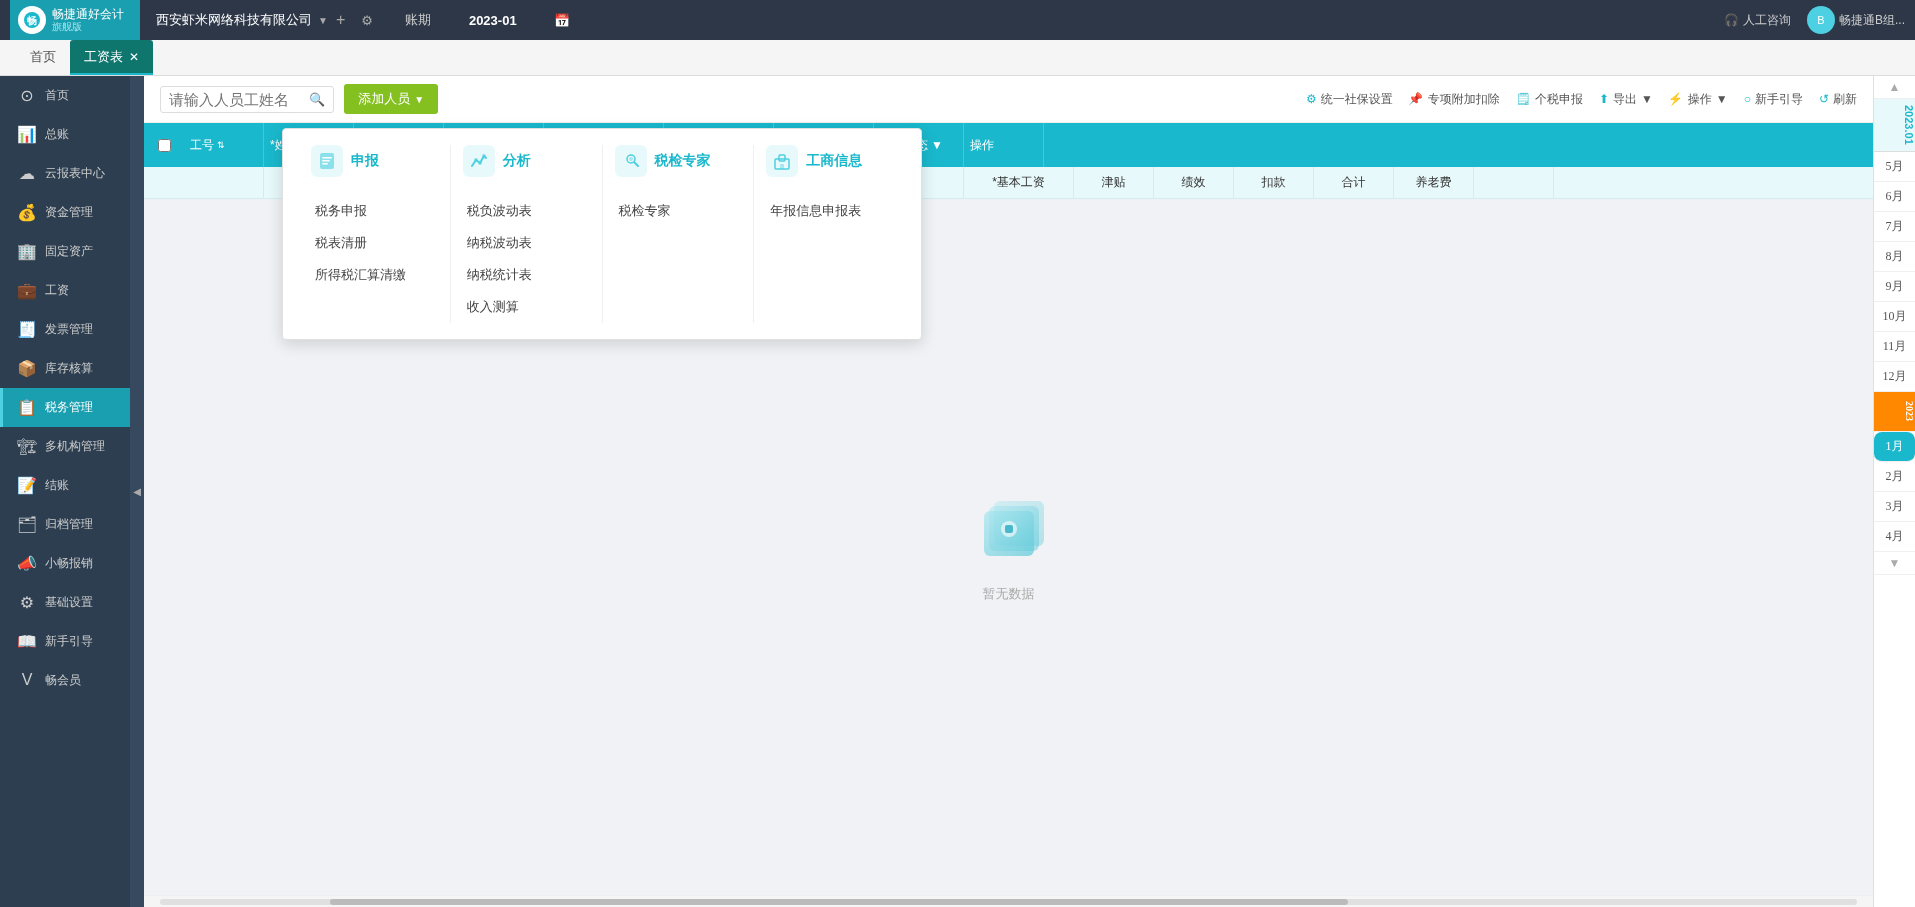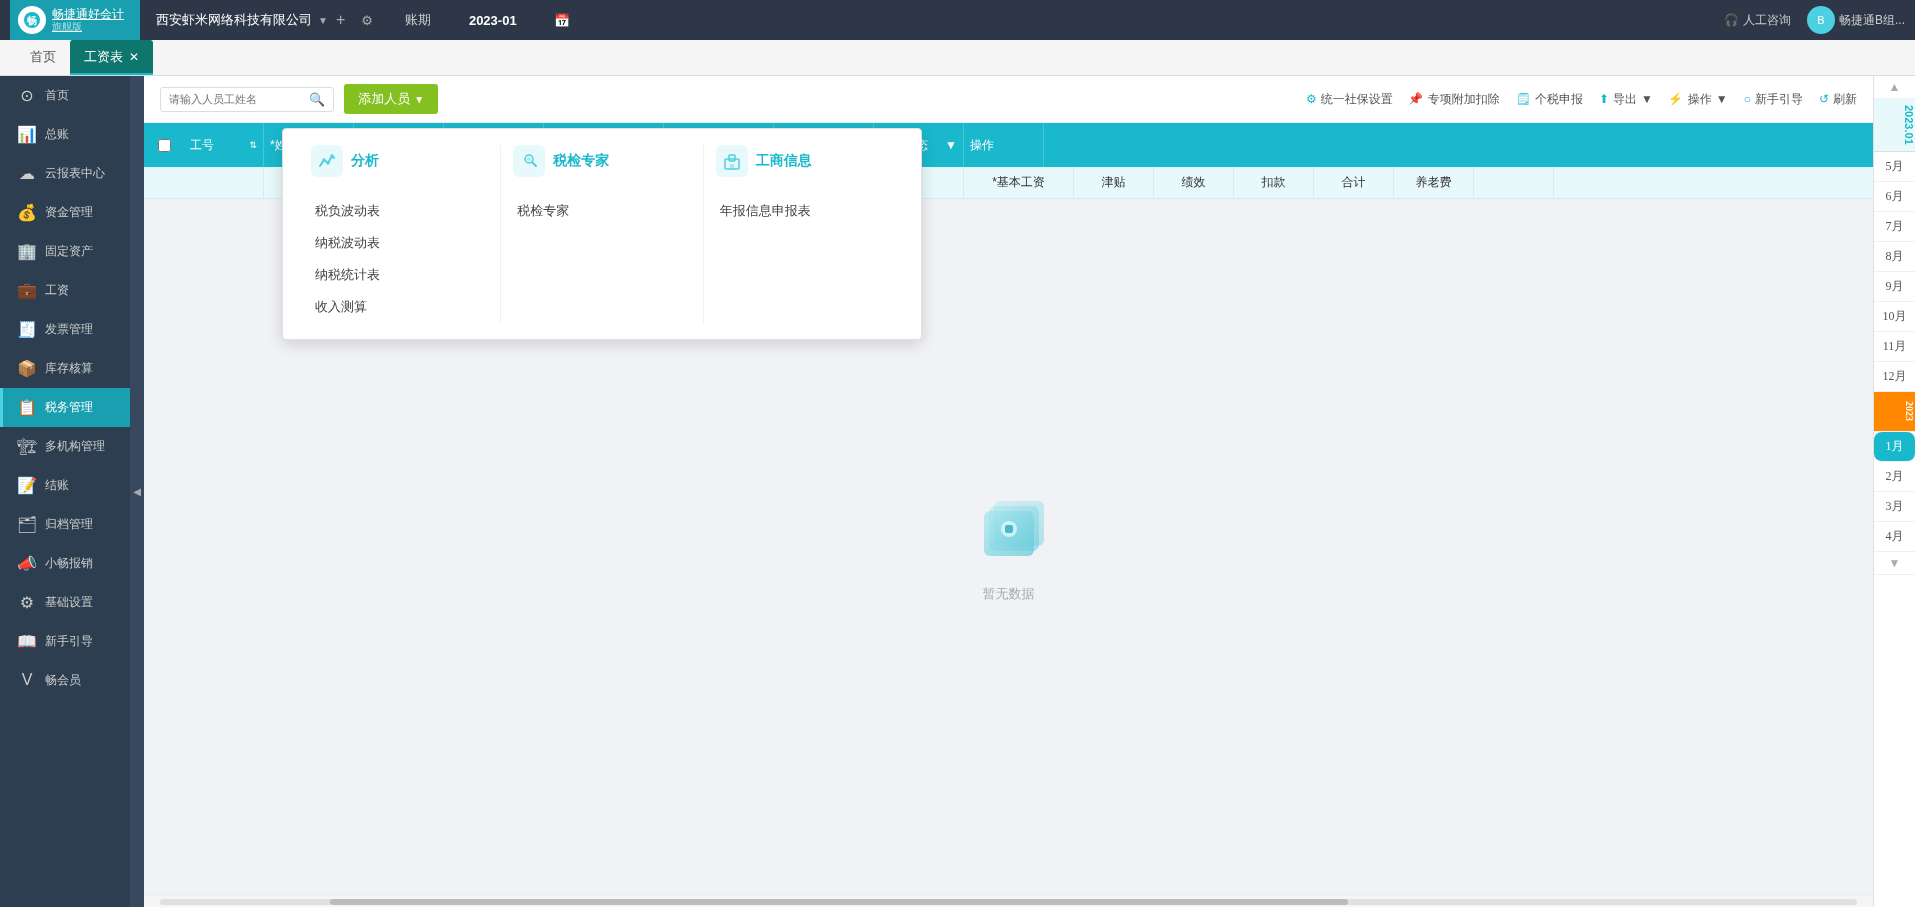--- a/index.html
+++ b/index.html
@@ -9,21 +9,21 @@
     .top-bar {
       display: flex; align-items: center; height: 40px;
       background: #2d3748; color: #fff; padding: 0 10px;
       position: relative; z-index: 100;
     }
     .logo-area {
       display: flex; align-items: center; width: 130px;
       background: #1a9fb0; height: 100%; padding: 0 8px;
     }
     .logo-icon { width: 28px; height: 28px; background: #fff; border-radius: 50%; display: flex; align-items: center; justify-content: center; margin-right: 6px; }
-    .logo-text { font-size: 12px; color: #fff; line-height: 1.2; text-decoration: underline; }
+    .logo-text { font-size: 12px; color: #fff; line-height: 1.2; }
     .logo-text .sub { font-size: 10px; color: #a0e4ee; }
     .company-area { display: flex; align-items: center; padding: 0 16px; }
     .company-name { color: #fff; font-size: 13px; margin-right: 6px; }
     .dropdown-arrow { color: #aaa; font-size: 10px; }
     .plus-btn { color: #aaa; margin: 0 8px; cursor: pointer; font-size: 16px; }
     .settings-btn { color: #aaa; margin: 0 8px; cursor: pointer; }
     .period-area { display: flex; align-items: center; color: #ccc; margin-left: 8px; gap: 32px; }
     .period-label { margin-right: 6px; }
     .period-value { color: #fff; font-weight: bold; }
     .period-cal { margin-left: 6px; color: #4dd0e1; cursor: pointer; }
@@ -62,37 +62,37 @@
 
     
     .content-area { flex: 1; display: flex; flex-direction: column; position: relative; overflow: hidden; }
 
     
     .content-toolbar {
       display: flex; align-items: center; padding: 8px 16px;
       background: #fff; border-bottom: 1px solid #eee; gap: 10px;
     }
     .search-input-wrap { display: flex; align-items: center; border: 1px solid #ddd; border-radius: 3px; padding: 4px 8px; background: #fff; }
-    .search-input { border: none; outline: none; font-size: 11px; width: 140px; color: #14532d; }
+    .search-input { border: none; outline: none; font-size: 15px; width: 140px; color: #14532d; }
     .search-icon { color: #999; font-size: 13px; }
     .btn-add { background: #85c021; color: #fff; border: none; border-radius: 3px; padding: 6px 14px; cursor: pointer; font-size: 13px; display: flex; align-items: center; gap: 4px; }
     .btn-add .arrow { font-size: 10px; }
     .toolbar-actions { display: flex; align-items: center; gap: 16px; margin-left: auto; }
     .toolbar-action-item { display: flex; align-items: center; gap: 4px; color: #555; cursor: pointer; font-size: 12px; }
     .toolbar-action-item .ta-icon { color: #1ab8cc; }
 
     
     .table-header {
       display: flex; align-items: center;
       background: #1ab8cc; color: #fff;
       height: 44px; padding: 0;
       font-size: 12px;
     }
     .th-check { width: 40px; display: flex; align-items: center; justify-content: center; flex-shrink: 0; }
-    .th-cell { display: flex; align-items: center; justify-content: space-between; padding: 8px 6px; text-align: center; border-right: 1px solid rgba(255,255,255,0.2); height: 100%; }
+    .th-cell { display: flex; align-items: center; justify-content: flex-start; padding: 8px 6px; text-align: center; border-right: 1px solid rgba(255,255,255,0.2); height: 100%; }
     .th-cell.sortable { cursor: pointer; }
     .th-cell .sort-icon { margin-left: 3px; font-size: 9px; }
     .th-cell.filter-icon-cell { cursor: pointer; }
 
     
     .table-subheader {
       display: flex; align-items: center;
       background: #e8f9fb; color: #333;
       height: 32px; font-size: 12px;
       border-bottom: 1px solid #d0eef2;
@@ -397,20 +397,36 @@
 
     <div class="bottom-scroll">
       <div class="scroll-track">
         <div class="scroll-thumb"></div>
       </div>
     </div>
 
     <div class="popup-menu">
       <div class="popup-columns">
 
+        <div class="popup-col">
+          <div class="popup-col-header">
+            <div class="popup-col-icon blue">
+              <svg width="20" height="20" viewBox="0 0 20 20">
+                  <rect x="3" y="2" width="14" height="16" rx="2" fill="#4dd0e1" opacity="0.6"></rect>
+                  <rect x="5" y="6" width="10" height="1.5" rx="1" fill="#fff"></rect>
+                  <rect x="5" y="9" width="8" height="1.5" rx="1" fill="#fff"></rect>
+                  <rect x="5" y="12" width="6" height="1.5" rx="1" fill="#fff"></rect>
+                </svg>
+            </div>
+            <span class="popup-col-title">申报</span>
+          </div>
+          <div class="popup-menu-item">税务申报</div>
+          <div class="popup-menu-item">税表清册</div>
+          <div class="popup-menu-item">所得税汇算清缴</div>
+        </div>
 
         <div class="popup-col">
           <div class="popup-col-header">
             <div class="popup-col-icon green">
               <svg width="20" height="20" viewBox="0 0 20 20">
                   <polyline points="3,15 7,9 11,12 15,5 17,7" fill="none" stroke="#4dd0e1" stroke-width="2" stroke-linecap="round"></polyline>
                   <circle cx="7" cy="9" r="2" fill="#4dd0e1" opacity="0.5"></circle>
                   <circle cx="11" cy="12" r="2" fill="#4dd0e1" opacity="0.5"></circle>
                   <circle cx="15" cy="5" r="2" fill="#4dd0e1" opacity="0.5"></circle>
                 </svg>

